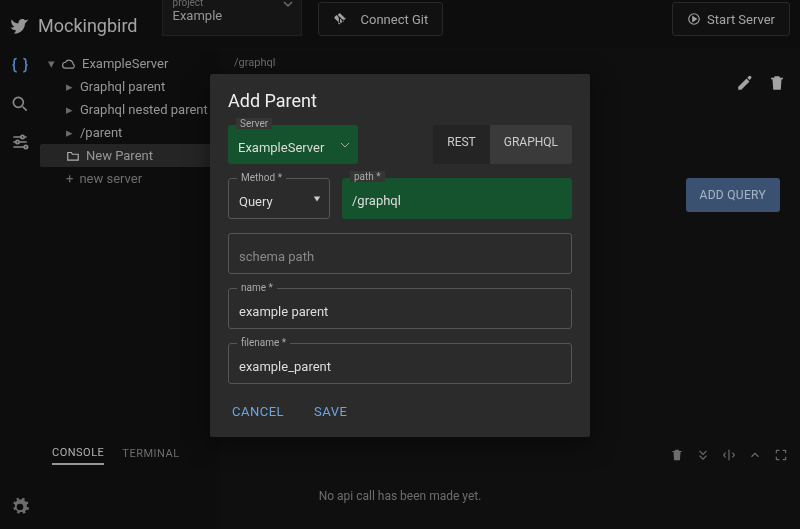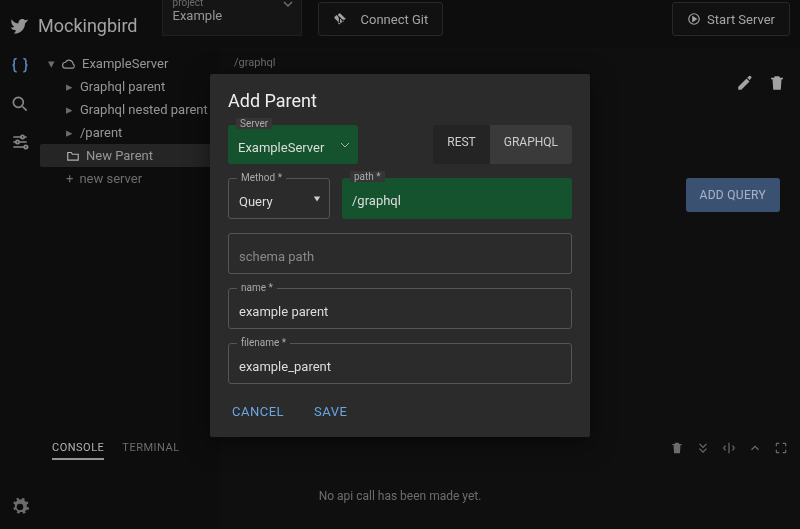--- a/index.html
+++ b/index.html
@@ -29,21 +29,21 @@
   .tree-row.sel { background: #2f2f2f; border-radius: 2px; }
   .chev { width: 8px; color: #888; }
   
   .content { flex: 1; position: relative; background: #131313; }
   .breadcrumb { font-size: 11px; color: #888; padding: 8px 14px 0 14px; }
   .title-row { display: flex; align-items: center; padding: 2px 14px; gap: 8px; }
   .page-title { font-size: 20px; color: #ddd; flex: 1; }
   .title-icons { display: flex; gap: 14px; color: #bbb; }
   .add-query { position: absolute; right: 20px; top: 130px; background: #49668f; color: #cfe0f5; font-size: 12px; padding: 10px 14px; border-radius: 3px; letter-spacing: 0.3px; }
   
-  .console-bar { position: absolute; bottom: 60px; left: 40px; right: 0; height: 28px; display: flex; align-items: flex-start; padding: 0 12px; font-size: 11px; color: #888; letter-spacing: 0.5px; }
+  .console-bar { position: absolute; bottom: 60px; left: 40px; right: 0; height: 28px; display: flex; align-items: center; padding: 0 12px; font-size: 11px; color: #888; letter-spacing: 0.5px; }
   .console-tab { margin-right: 18px; padding-bottom: 4px; }
   .console-tab.active { color: #ddd; border-bottom: 2px solid #bbb; }
   .console-icons { margin-left: auto; display: flex; gap: 12px; color: #888; }
   .empty-msg { position: absolute; bottom: 26px; left: 0; right: 0; text-align: center; font-size: 12px; color: #888; }
   
   
   .overlay { position: absolute; inset: 0; background: rgba(0,0,0,0.2); }
   .modal { position: absolute; left: 210px; top: 74px; width: 380px; background: #2b2b2b; border-radius: 2px; padding: 16px 18px 12px 18px; box-shadow: 0 6px 24px rgba(0,0,0,0.5); }
   .modal-title { font-size: 18px; color: #eee; margin-bottom: 14px; }
   .row { display: flex; align-items: stretch; gap: 12px; margin-bottom: 14px; }

